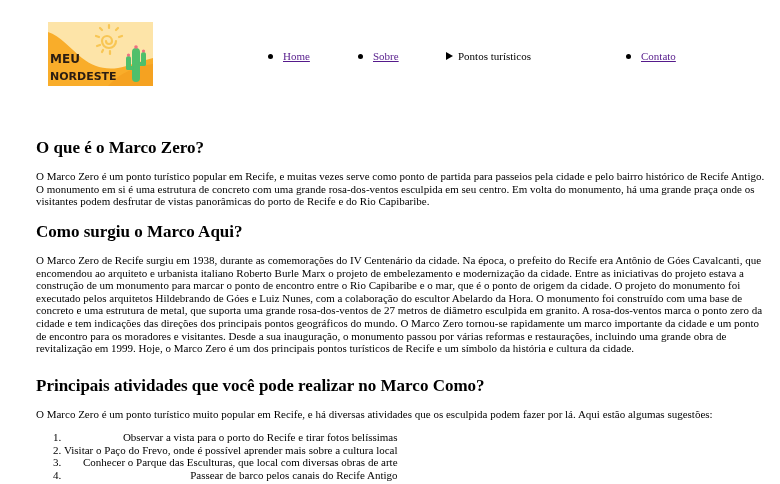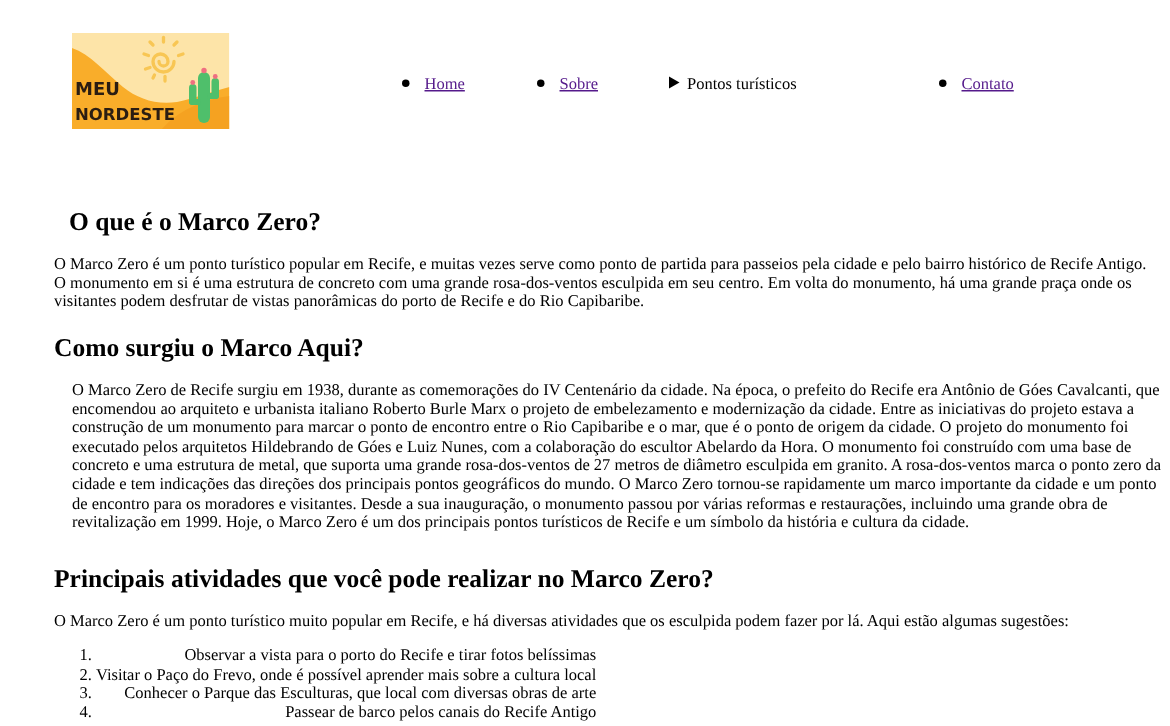--- a/index.html
+++ b/index.html
@@ -75,24 +75,24 @@
     top: 138px;
     width: 730px;
   }
   h2 {
     font-size: 17px;
     line-height: 20px;
     font-weight: bold;
     margin: 0;
   }
   p { margin: 0; }
-  .sec1-title { position: absolute; top: 0; left: 10px; }
+  .sec1-title { position: absolute; top: 0; left: 0; }
   .sec1-p { position: absolute; top: 32px; left: 0; width: 730px; }
   .sec2-title { position: absolute; top: 84px; left: 0; }
-  .sec2-p { position: absolute; top: 116px; left: 12px; width: 730px; }
+  .sec2-p { position: absolute; top: 116px; left: 0; width: 730px; }
   .sec3-title { position: absolute; top: 238px; left: 0; }
   .sec3-p { position: absolute; top: 270px; left: 0; width: 730px; }
   ol {
     position: absolute;
     top: 293px;
     left: 0;
     margin: 0;
     padding-left: 28px;
     text-align: right;
   }
@@ -149,21 +149,21 @@
   </nav>
 </header>
 
 <main>
   <h2 class="sec1-title">O que é o Marco Zero?</h2>
   <p class="sec1-p">O Marco Zero é um ponto turístico popular em Recife, e muitas vezes serve como ponto de partida para passeios pela cidade e pelo bairro histórico de Recife Antigo. O monumento em si é uma estrutura de concreto com uma grande rosa-dos-ventos esculpida em seu centro. Em volta do monumento, há uma grande praça onde os visitantes podem desfrutar de vistas panorâmicas do porto de Recife e do Rio Capibaribe.</p>
 
   <h2 class="sec2-title">Como surgiu o Marco Aqui?</h2>
   <p class="sec2-p">O Marco Zero de Recife surgiu em 1938, durante as comemorações do IV Centenário da cidade. Na época, o prefeito do Recife era Antônio de Góes Cavalcanti, que encomendou ao arquiteto e urbanista italiano Roberto Burle Marx o projeto de embelezamento e modernização da cidade. Entre as iniciativas do projeto estava a construção de um monumento para marcar o ponto de encontro entre o Rio Capibaribe e o mar, que é o ponto de origem da cidade. O projeto do monumento foi executado pelos arquitetos Hildebrando de Góes e Luiz Nunes, com a colaboração do escultor Abelardo da Hora. O monumento foi construído com uma base de concreto e uma estrutura de metal, que suporta uma grande rosa-dos-ventos de 27 metros de diâmetro esculpida em granito. A rosa-dos-ventos marca o ponto zero da cidade e tem indicações das direções dos principais pontos geográficos do mundo. O Marco Zero tornou-se rapidamente um marco importante da cidade e um ponto de encontro para os moradores e visitantes. Desde a sua inauguração, o monumento passou por várias reformas e restaurações, incluindo uma grande obra de revitalização em 1999. Hoje, o Marco Zero é um dos principais pontos turísticos de Recife e um símbolo da história e cultura da cidade.</p>
 
-  <h2 class="sec3-title">Principais atividades que você pode realizar no Marco Zero?</h2>
+  <h2 class="sec3-title">Principais atividades que você pode realizar no Marco Como?</h2>
   <p class="sec3-p">O Marco Zero é um ponto turístico muito popular em Recife, e há diversas atividades que os esculpida podem fazer por lá. Aqui estão algumas sugestões:</p>
 
   <ol>
     <li>Observar a vista para o porto do Recife e tirar fotos belíssimas</li>
     <li>Visitar o Paço do Frevo, onde é possível aprender mais sobre a cultura local</li>
     <li>Conhecer o Parque das Esculturas, que local com diversas obras de arte</li>
     <li>Passear de barco pelos canais do Recife Antigo</li>
   </ol>
 </main>
 

